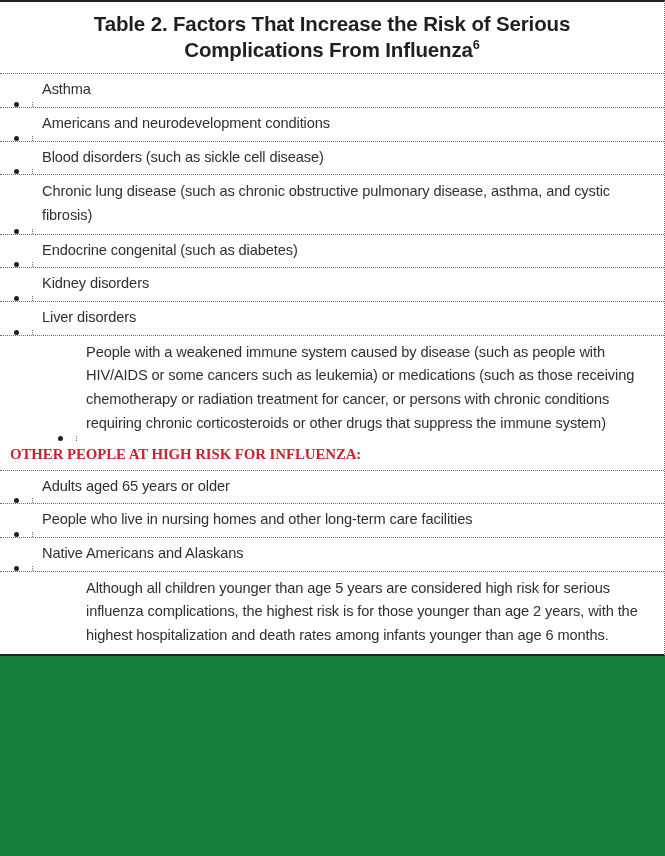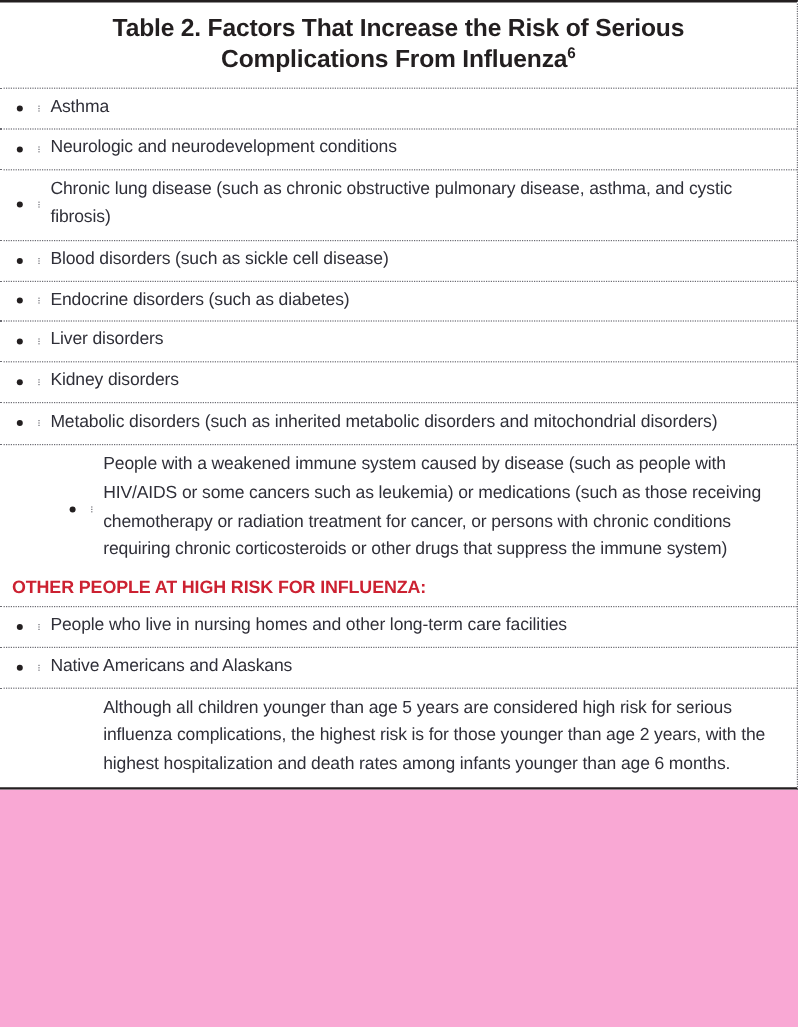--- a/index.html
+++ b/index.html
@@ -12,21 +12,21 @@
     height: 856px;
     font-family: "Liberation Sans", sans-serif;
     color: #2a2a33;
     -webkit-font-smoothing: antialiased;
   }
 
   .table-wrap {
     width: 665px;
     height: 856px;
     box-sizing: border-box;
-    background: #f9a8d4;
+    background: #15803d;
     position: relative;
   }
 
   
   .table-frame {
     box-sizing: border-box;
     width: 665px;
     border-top: 2px solid #231f20;
     border-bottom: 2px solid #231f20;
     border-right: 1px dotted #6b6b72;
@@ -51,21 +51,21 @@
     font-size: 0.62em;
     vertical-align: super;
     line-height: 0;
     font-weight: bold;
   }
 
   
   .row {
     box-sizing: border-box;
     display: flex;
-    align-items: center;
+    align-items: flex-end;
     width: 100%;
     border-bottom: 1px dotted #6b6b72;
   }
   .row:last-child {
     border-bottom: none;
     padding-left: 44px;
   }
 
   .bullet-cell {
     box-sizing: border-box;
@@ -101,20 +101,21 @@
     padding-top: 4px;
     padding-bottom: 5px;
   }
 
   
   .section-row {
     box-sizing: border-box;
     width: 100%;
     border-bottom: 1px dotted #6b6b72;
     padding: 3px 10px 4px 10px;
+    font-family: Liberation Serif, serif;
   }
   .section-label {
     font-size: 14.9px;
     font-weight: bold;
     color: #cc2131;
     letter-spacing: -0.1px;
     line-height: 1.45;
   }
 </style>
 </head>
@@ -133,75 +134,75 @@
         <div class="row single">
           <div class="bullet-cell">
             <span class="bullet-dot"></span>
           </div>
           <div class="text-cell">Asthma</div>
         </div>
         <div class="row single">
           <div class="bullet-cell">
             <span class="bullet-dot"></span>
           </div>
-          <div class="text-cell">Neurologic and neurodevelopment conditions</div>
+          <div class="text-cell">Americans and neurodevelopment conditions</div>
+        </div>
+        <div class="row single">
+          <div class="bullet-cell">
+            <span class="bullet-dot"></span>
+          </div>
+          <div class="text-cell">Blood disorders (such as sickle cell disease)</div>
         </div>
         <div class="row">
           <div class="bullet-cell">
             <span class="bullet-dot"></span>
           </div>
           <div class="text-cell">Chronic lung disease (such as chronic obstructive pulmonary disease, asthma, and cystic fibrosis)</div>
         </div>
         <div class="row single">
           <div class="bullet-cell">
             <span class="bullet-dot"></span>
           </div>
-          <div class="text-cell">Blood disorders (such as sickle cell disease)</div>
-        </div>
-        <div class="row single">
-          <div class="bullet-cell">
-            <span class="bullet-dot"></span>
-          </div>
-          <div class="text-cell">Endocrine disorders (such as diabetes)</div>
+          <div class="text-cell">Endocrine congenital (such as diabetes)</div>
+        </div>
+        <div class="row single">
+          <div class="bullet-cell">
+            <span class="bullet-dot"></span>
+          </div>
+          <div class="text-cell">Kidney disorders</div>
         </div>
         <div class="row single">
           <div class="bullet-cell">
             <span class="bullet-dot"></span>
           </div>
           <div class="text-cell">Liver disorders</div>
-        </div>
-        <div class="row single">
-          <div class="bullet-cell">
-            <span class="bullet-dot"></span>
-          </div>
-          <div class="text-cell">Kidney disorders</div>
-        </div>
-        <div class="row">
-          <div class="bullet-cell">
-            <span class="bullet-dot"></span>
-          </div>
-          <div class="text-cell">Metabolic disorders (such as inherited metabolic disorders and mitochondrial disorders)</div>
         </div>
         <div class="row">
           <div class="bullet-cell">
             <span class="bullet-dot"></span>
           </div>
           <div class="text-cell">People with a weakened immune system caused by disease (such as people with HIV/AIDS or some cancers such as leukemia) or medications (such as those receiving chemotherapy or radiation treatment for cancer, or persons with chronic conditions requiring chronic corticosteroids or other drugs that suppress the immune system)</div>
         </div>
       </div>
 
     <div class="section-row">
       <div class="section-label">OTHER PEOPLE AT HIGH RISK FOR INFLUENZA:</div>
     </div>
 
     <div id="secondary-rows">
         <div class="row single">
           <div class="bullet-cell">
             <span class="bullet-dot"></span>
           </div>
+          <div class="text-cell">Adults aged 65 years or older</div>
+        </div>
+        <div class="row single">
+          <div class="bullet-cell">
+            <span class="bullet-dot"></span>
+          </div>
           <div class="text-cell">People who live in nursing homes and other long-term care facilities</div>
         </div>
         <div class="row single">
           <div class="bullet-cell">
             <span class="bullet-dot"></span>
           </div>
           <div class="text-cell">Native Americans and Alaskans</div>
         </div>
         <div class="row">
           <div class="bullet-cell"></div>

